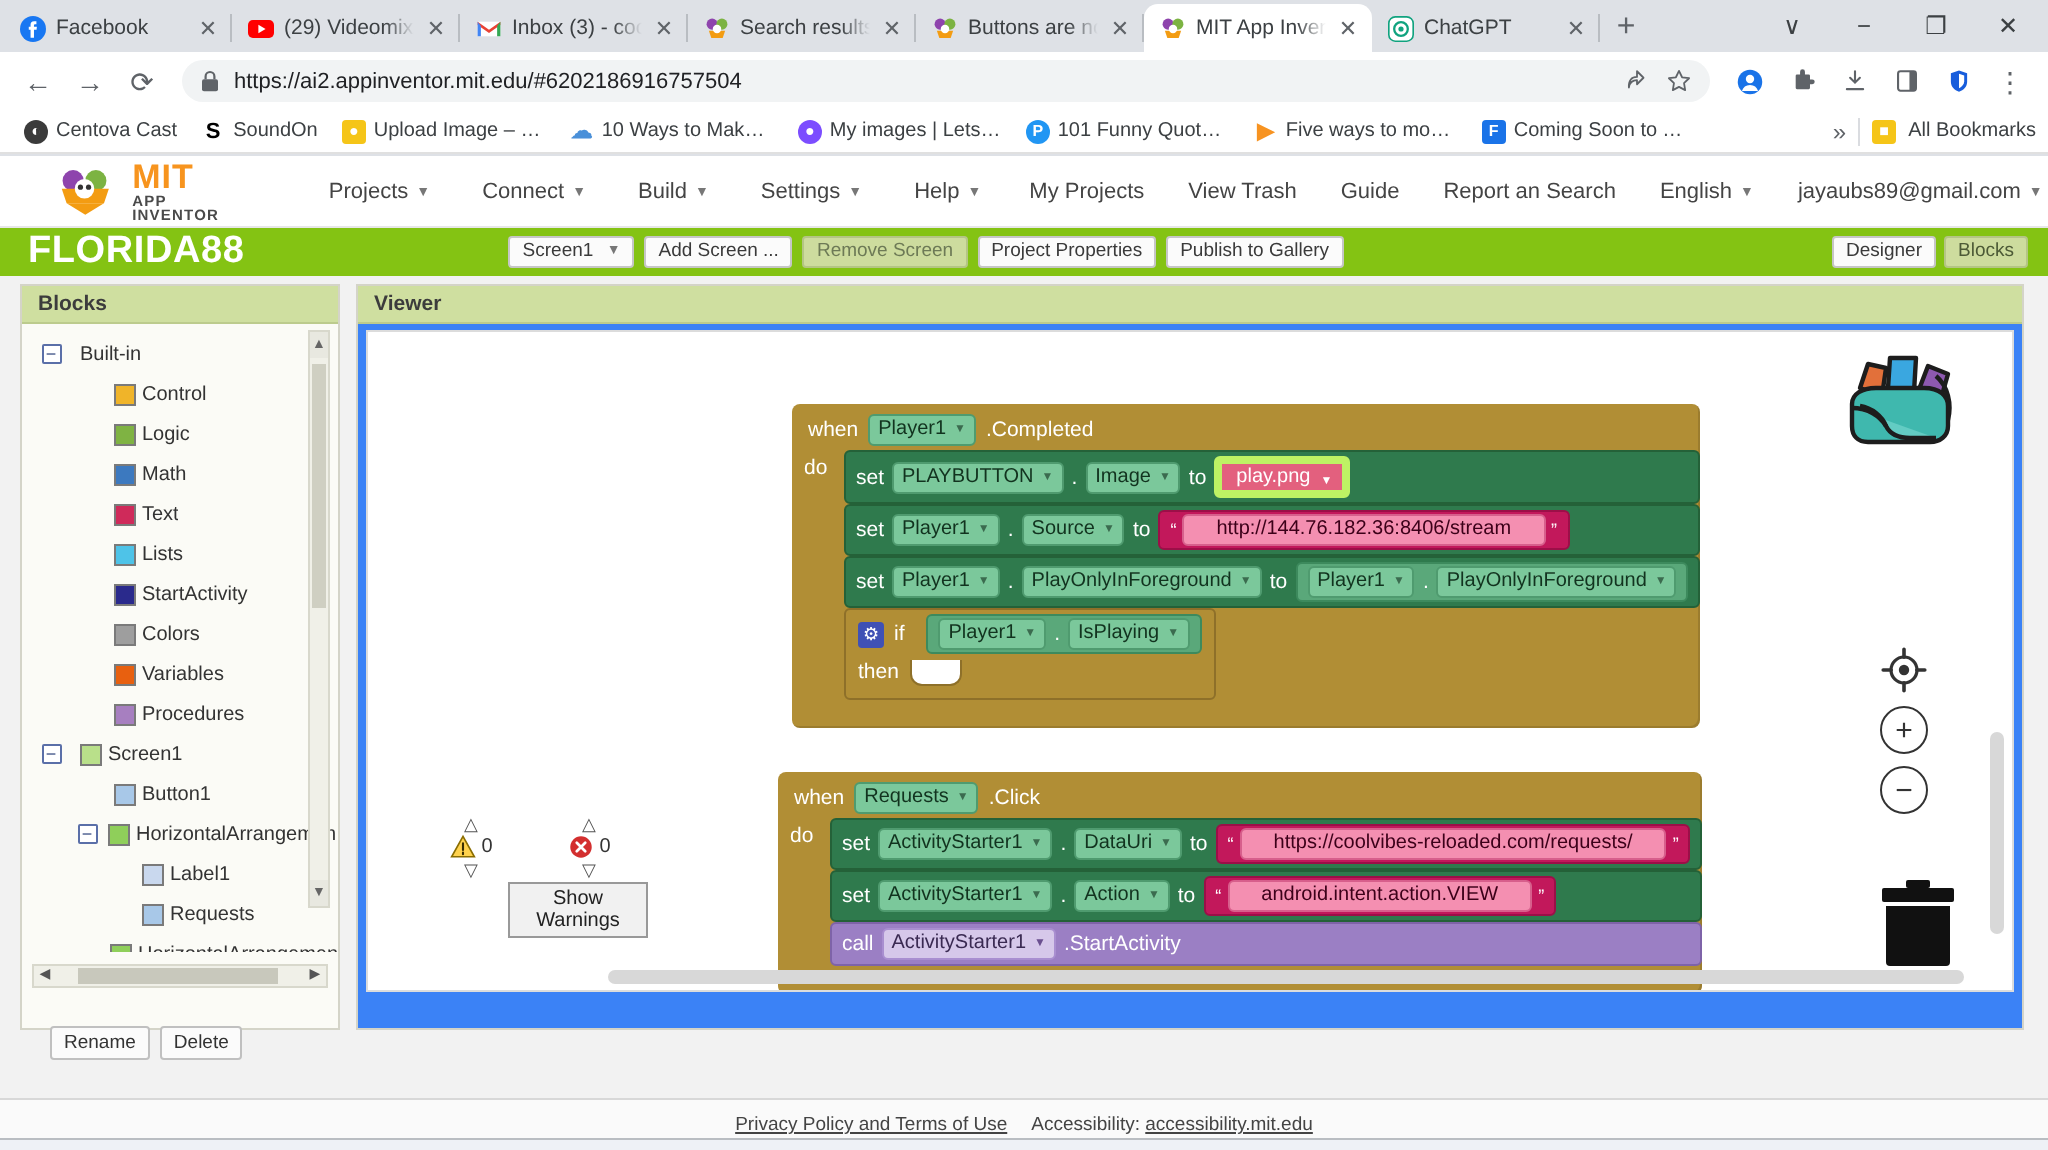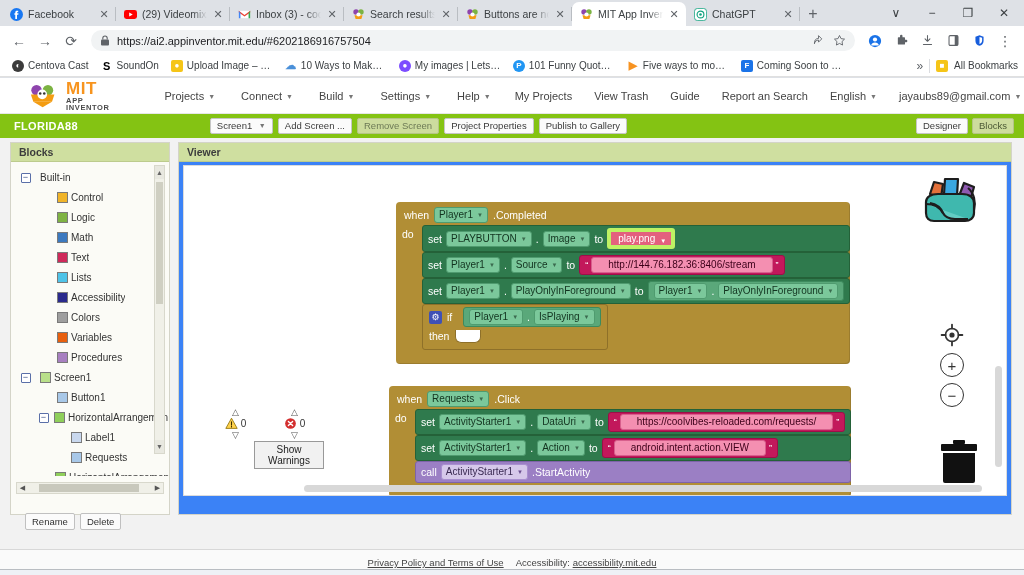--- a/index.html
+++ b/index.html
@@ -87,21 +87,21 @@
   .ai-menu { display:flex; align-items:center; gap:0; margin-left:34px; }
   .ai-menu-item { font-size:11px; color:#444; padding: 4px 13px; white-space:nowrap; }
   .caret { font-size:7px; color:#777; margin-left:4px; position:relative; top:-1px; }
   .ai-topright { margin-left:auto; display:flex; align-items:center; padding-right:12px; }
   .ai-topright .ai-menu-item { padding: 4px 11px; }
 
   .ai-projbar {
     height:24px; background:#84c313; display:flex; align-items:center;
     padding: 0 10px; gap:6px;
   }
-  .projname { font-size:11px; font-weight:bold; color:#fff; letter-spacing:0.3px;
+  .projname { font-size:19px; font-weight:bold; color:#fff; letter-spacing:0.3px;
               padding-left: 4px; }
   .pbtn {
     font-size:9.5px; color:#3a3a3a; background:#fbfbfb;
     border:1px solid #c6c6c6; border-radius:2px; padding: 2px 6px;
     line-height:1.1; white-space:nowrap;
   }
   .pbtn.dim { background:#cddc9e; color:#6d7a56; border-color:#b4c585; }
   .pbtn.sel { background:#cddc9e; color:#4c5a36; border-color:#b4c585; }
   .pbtn-group-left { display:flex; gap:5px; margin-left:126px; }
   .pbtn-group-right { margin-left:auto; display:flex; gap:4px; }
@@ -522,21 +522,21 @@
           <div class="tnode" style="padding-left:46px">
             <span class="tico" style="background:#cf2a5a"></span>
             <span class="tlbl">Text</span>
           </div>
           <div class="tnode" style="padding-left:46px">
             <span class="tico" style="background:#4ec3e8"></span>
             <span class="tlbl">Lists</span>
           </div>
           <div class="tnode" style="padding-left:46px">
             <span class="tico" style="background:#2a2a8c"></span>
-            <span class="tlbl">Accessibility</span>
+            <span class="tlbl">StartActivity</span>
           </div>
           <div class="tnode" style="padding-left:46px">
             <span class="tico" style="background:#9e9e9e"></span>
             <span class="tlbl">Colors</span>
           </div>
           <div class="tnode" style="padding-left:46px">
             <span class="tico" style="background:#e8600f"></span>
             <span class="tlbl">Variables</span>
           </div>
           <div class="tnode" style="padding-left:46px">

